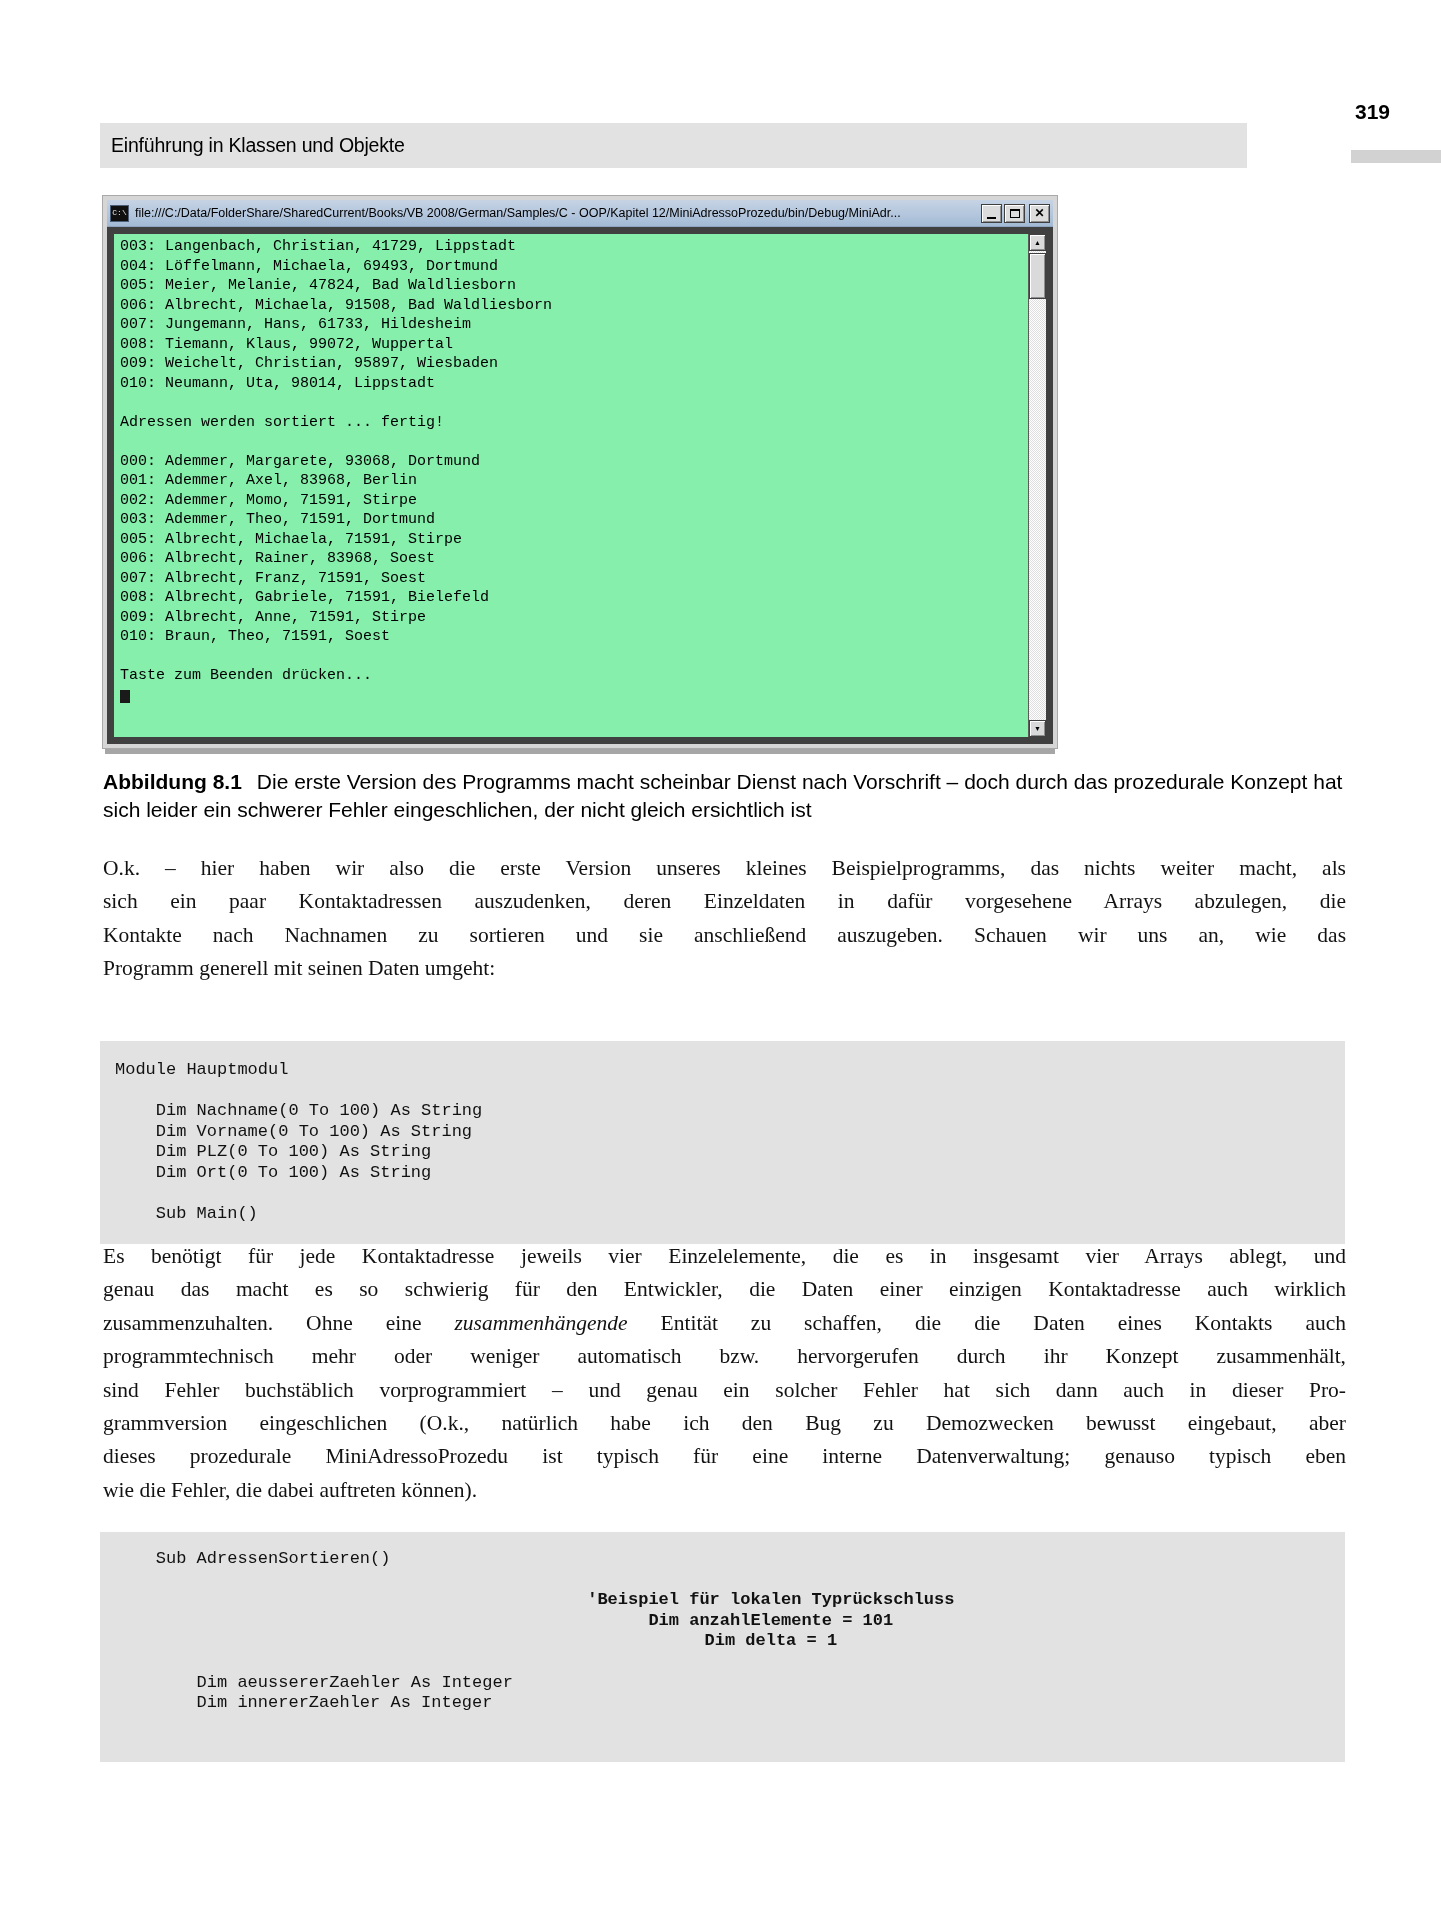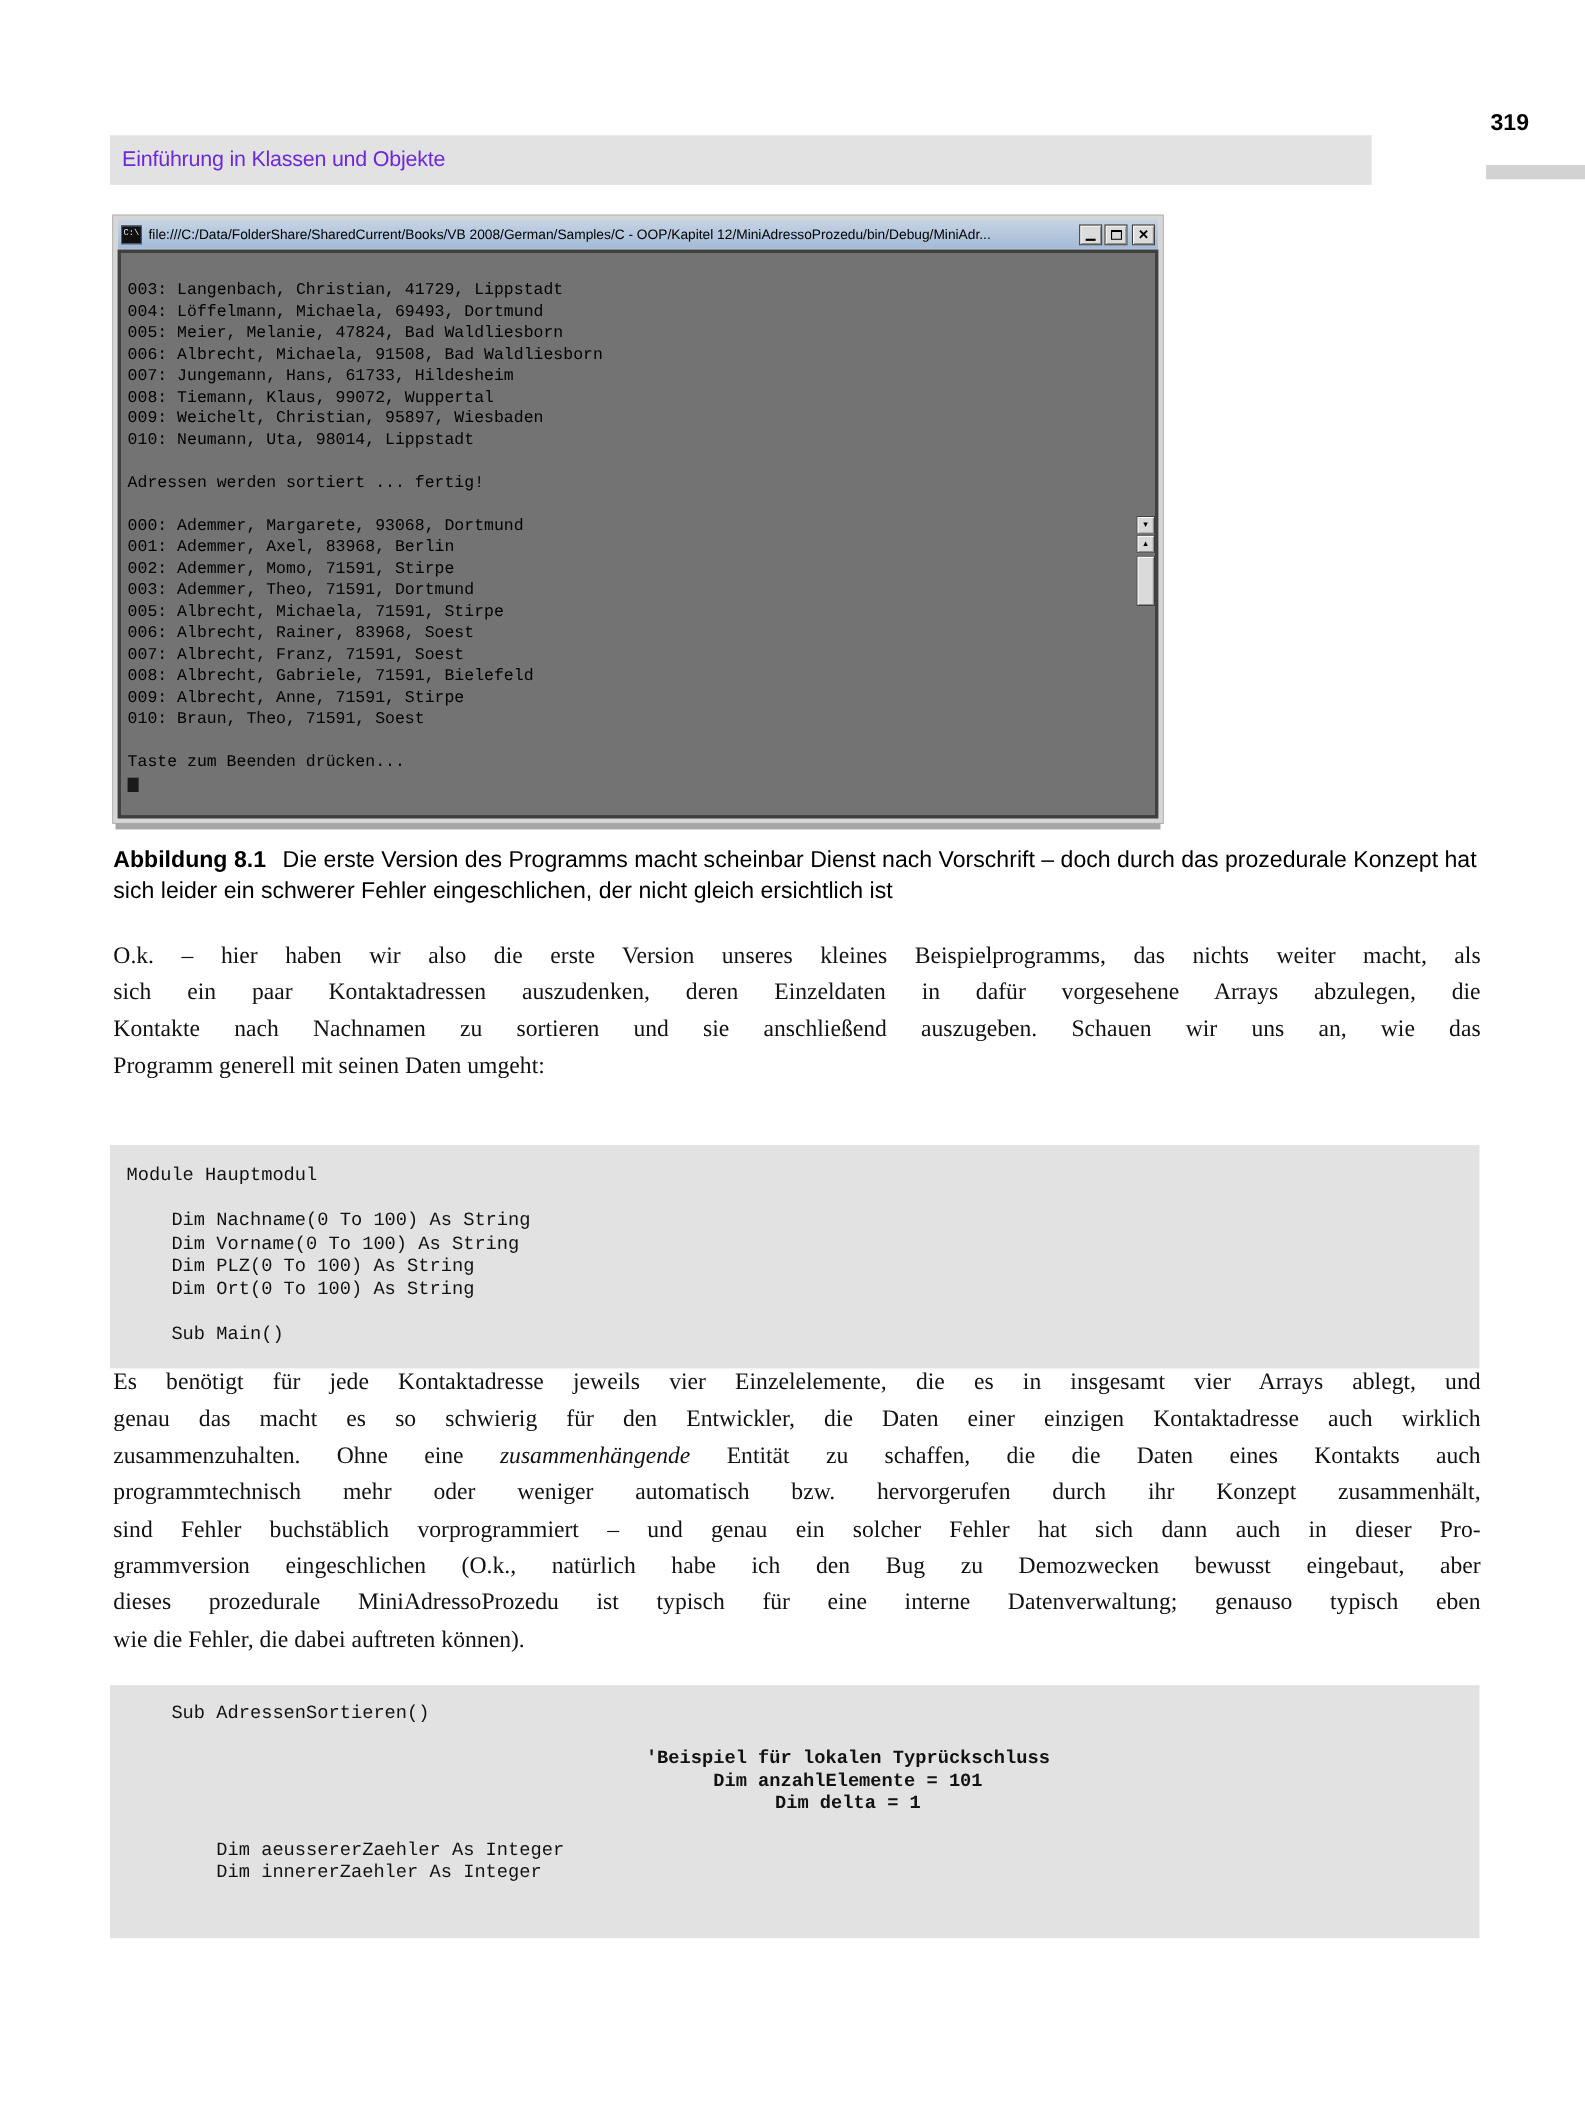--- a/index.html
+++ b/index.html
@@ -8,21 +8,21 @@
     background: #ffffff; overflow: hidden;
     font-family: "Liberation Sans", sans-serif;
   }
 
   
   .header-band {
     position: absolute; left: 100px; top: 123px; width: 1147px; height: 45px;
     background: #e2e2e2; display: flex; align-items: center;
   }
   .header-band .band-title {
-    margin-left: 11px; font-size: 19.5px; color: #6d28d9; letter-spacing: -0.2px;
+    margin-left: 11px; font-size: 19.5px; color: #000000; letter-spacing: -0.2px;
   }
   .page-number {
     position: absolute; top: 100px; right: 51px;
     font-size: 21px; font-weight: bold; color: #000;
   }
   .page-tab {
     position: absolute; top: 150px; right: 0; width: 90px; height: 13px;
     background: #d2d2d2;
   }
 
@@ -56,23 +56,22 @@
     display: flex; align-items: center; justify-content: center;
     font-size: 12px; font-weight: bold; color: #000; cursor: default;
   }
   .win-btn.close { margin-left: 4px; }
   .glyph-min { width: 9px; height: 2px; background: #000; margin-top: 10px; }
   .glyph-max { width: 10px; height: 9px; box-sizing: border-box;
     border: 1px solid #000; border-top-width: 2px; }
 
   .console {
     position: absolute; left: 0; right: 0; top: 27px; bottom: 0;
-    box-sizing: border-box; border: 3px solid #404040; background: #737373;
+    box-sizing: border-box; border: 7px solid #404040; background: #86efac;
     display: flex;
-    align-items: center;
   }
   .console-text {
     flex: 1; padding: 3px 0 0 6px; overflow: hidden;
     font-family: "Liberation Mono", monospace; font-size: 15px; color: #000;
   }
   .console-line { white-space: pre; height: 19.5px; line-height: 19.5px; }
   .console-cursor { width: 10px; height: 13px; background: #1a1a1a; margin-top: 4px; }
 
   .scrollbar {
     width: 17px; flex: 0 0 auto; position: relative;

